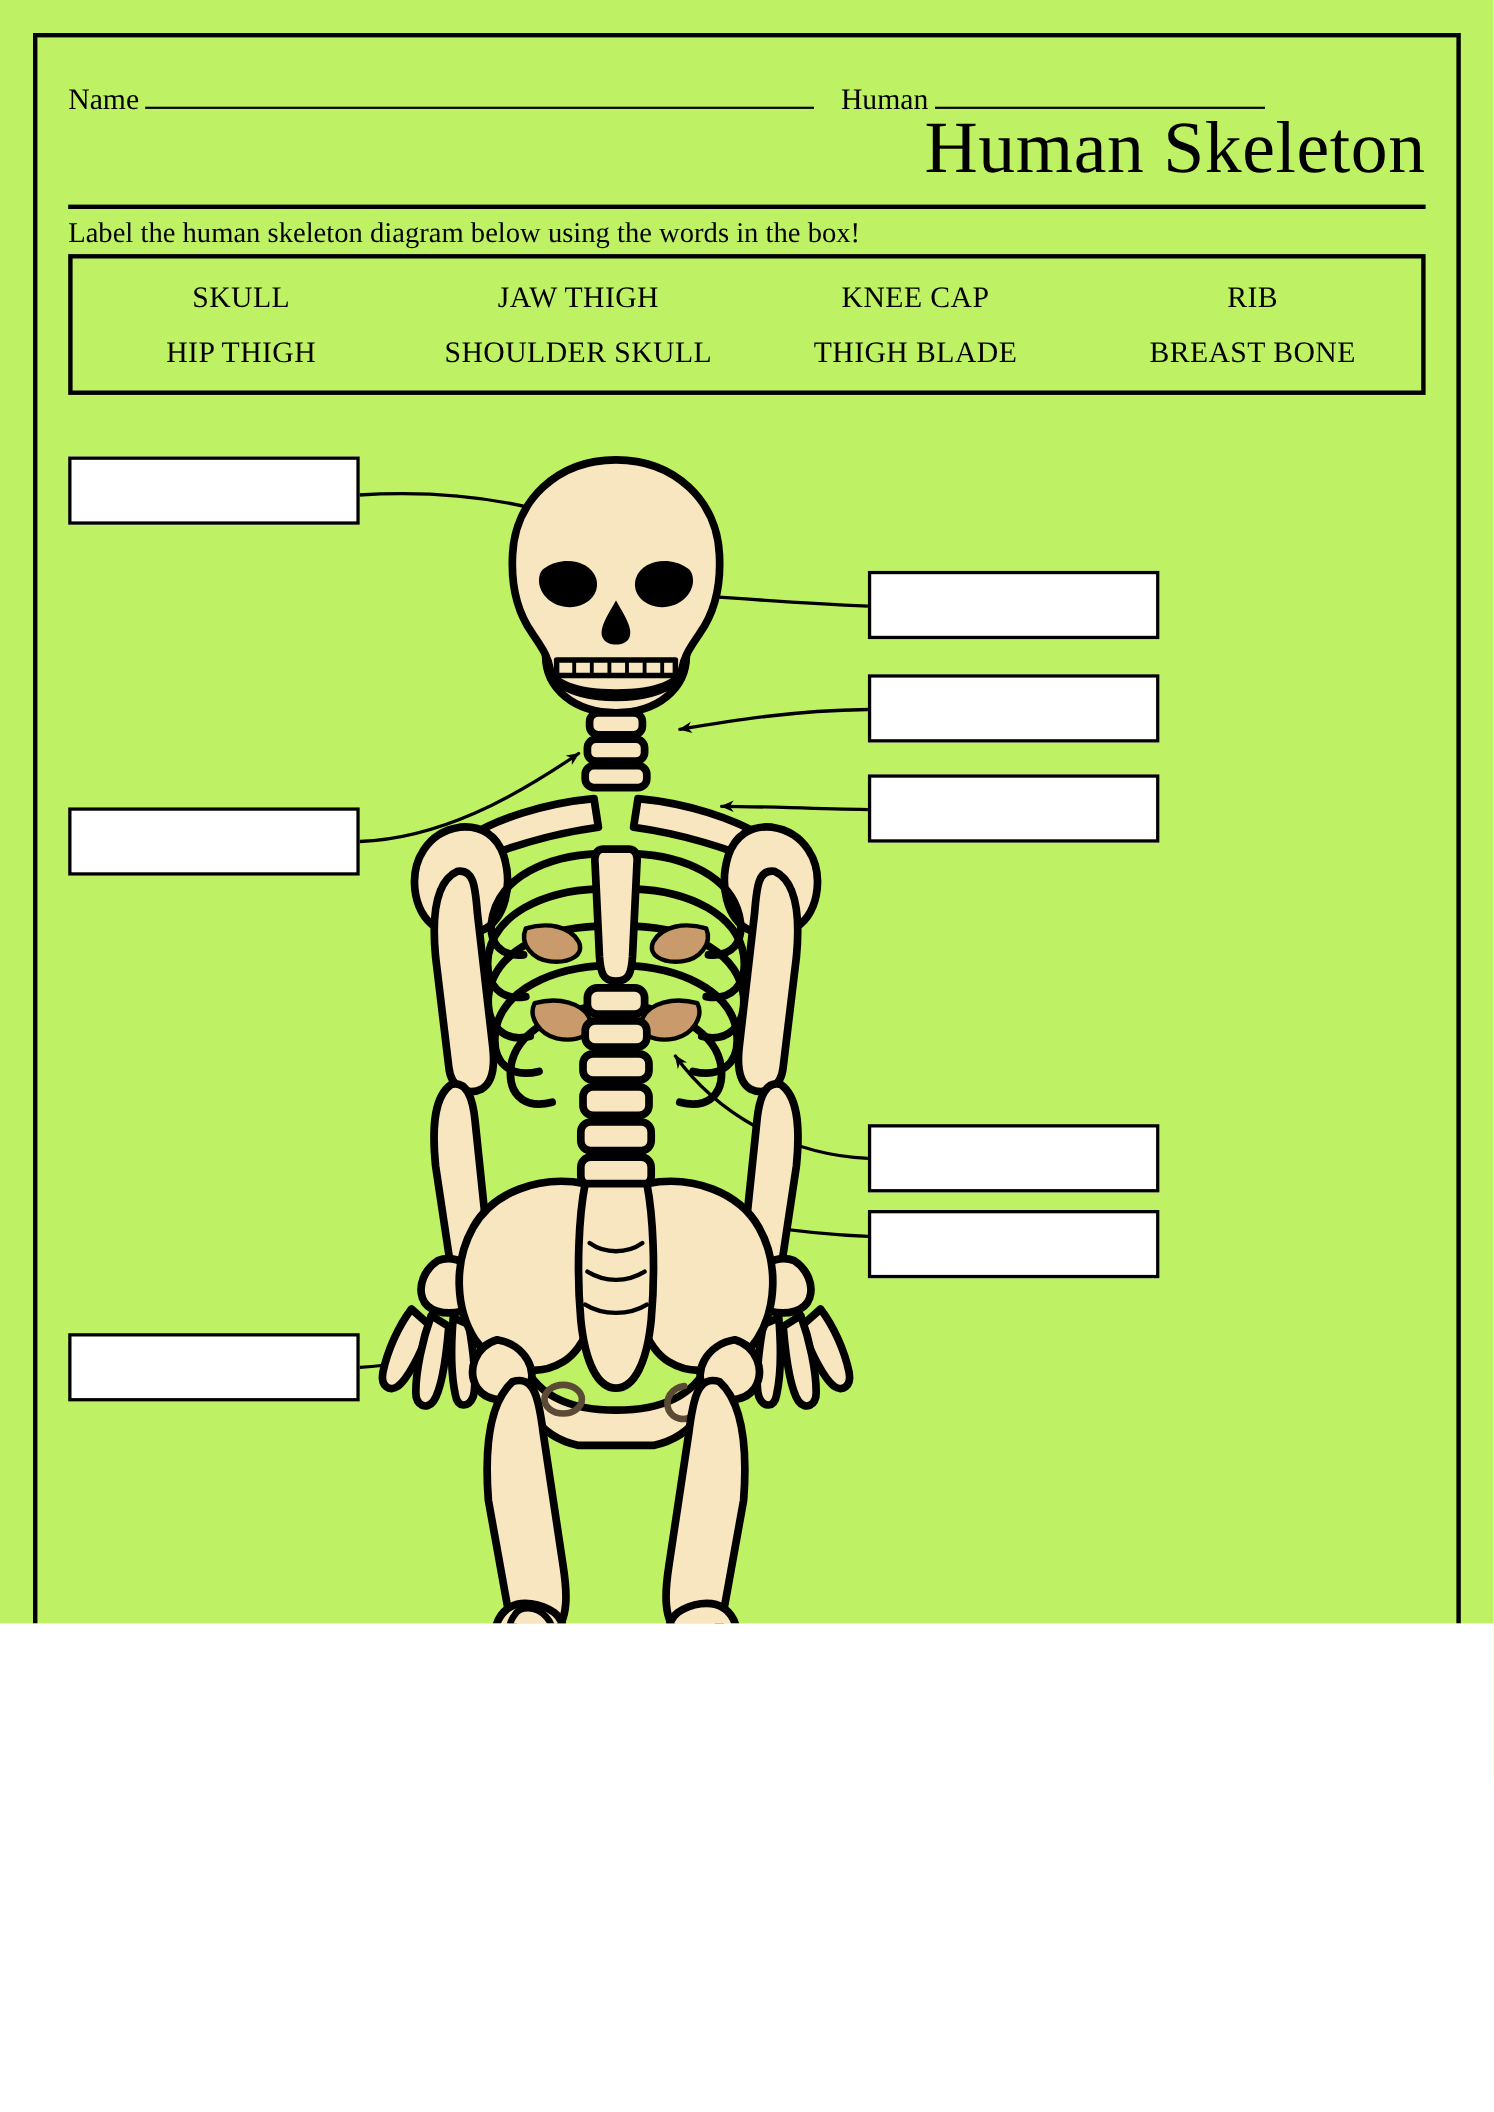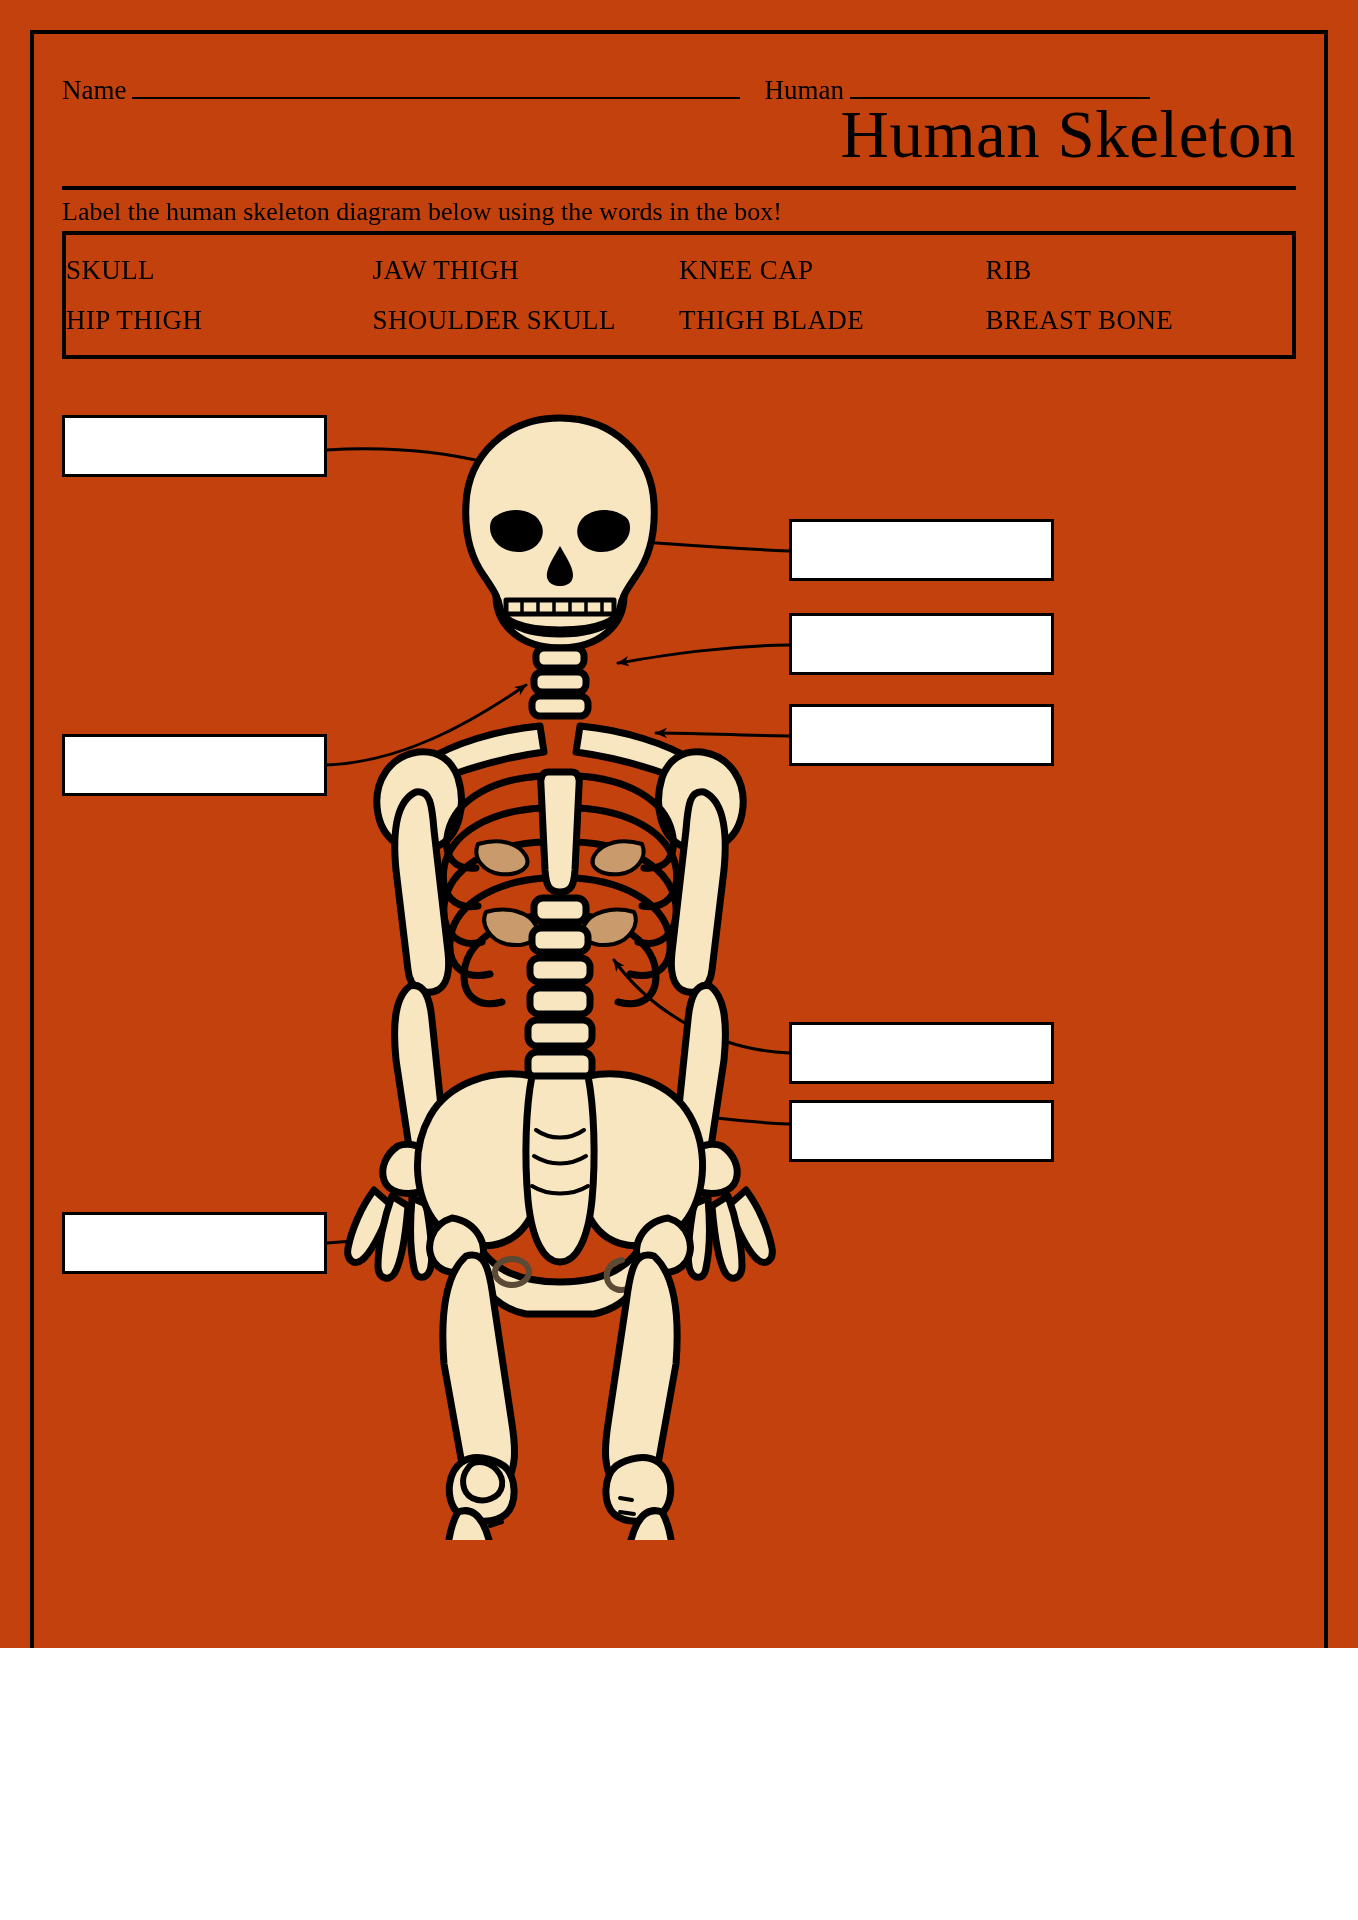--- a/index.html
+++ b/index.html
@@ -7,22 +7,22 @@
     padding: 0;
     background: #ffffff;
   }
   body {
     font-family: "Liberation Serif", "DejaVu Serif", serif;
     color: #000;
   }
   #page {
     position: relative;
     width: 1358px;
-    height: 1648px;
-    background: #c2410c;
+    height: 1476px;
+    background: #bef264;
     overflow: hidden;
   }
   
   #sheet-border {
     position: absolute;
     left: 30px;
     top: 30px;
     width: 1298px;
     height: 1860px;
     border: 4px solid #000;
@@ -103,21 +103,21 @@
   }
   .word-row {
     display: flex;
     width: 100%;
     justify-content: space-around;
     align-items: center;
     height: 50px;
   }
   .word-cell {
     flex: 1 1 0;
-    text-align: left;
+    text-align: center;
     font-size: 27px;
     letter-spacing: 0.4px;
     white-space: nowrap;
   }
 
   
   .answer-box {
     position: absolute;
     border: 3px solid #000;
     background: #ffffff;

